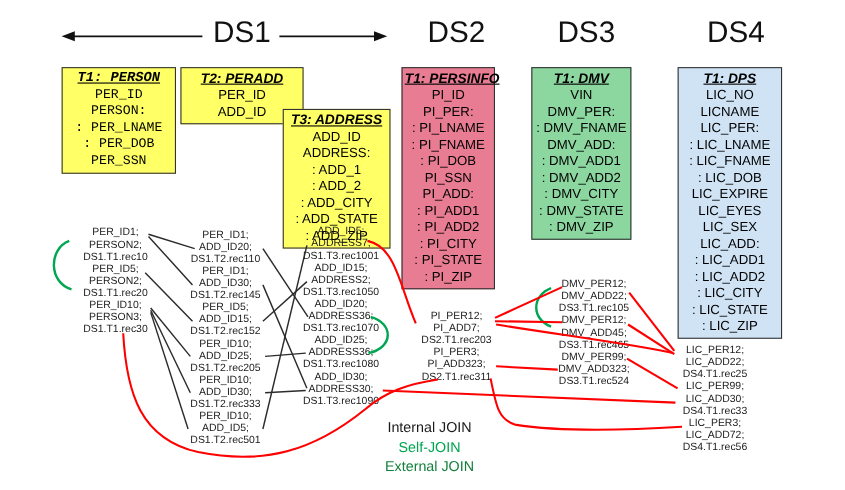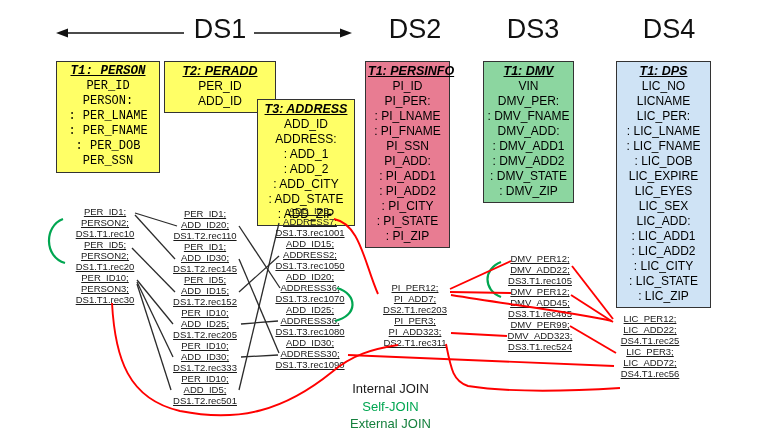--- a/index.html
+++ b/index.html
@@ -12,21 +12,21 @@
   .hdr-ds4{left:669px;top:15px;}
   .tbl{position:absolute;border:1.5px solid #333;box-sizing:border-box;text-align:center;
        font-size:12px;line-height:15px;padding:2px 2px 3px 2px;}
   .tbl .title{font-weight:bold;font-style:italic;text-decoration:underline;font-size:12.5px;white-space:nowrap;}
   .t-person{left:56px;top:61px;width:104px;font-family:Liberation Mono, monospace;}
   .t-peradd{left:164px;top:61px;width:112px;}
   .t-address{left:257px;top:71px;width:98px;margin-top:28px;}
   .t-persinfo{left:365px;top:61px;width:85px;}
   .t-dmv{left:483px;top:61px;width:91px;}
   .t-dps{left:616px;top:61px;width:95px;}
-  .reccol{position:absolute;width:110px;text-align:center;font-size:9.5px;line-height:11px;color:#1a1a1a;text-decoration:underline;}
+  .reccol{position:absolute;width:110px;text-align:center;font-size:9.5px;line-height:11px;color:#1a1a1a;}
   .c1{left:50px;top:206px;}
   .c2{left:150px;top:208px;}
   .c3{left:255px;top:205px;}
   .c4{left:360px;top:282px;}
   .c5{left:485px;top:253px;}
   .c6{left:595px;top:313px;}
   .legend{position:absolute;left:308px;top:380px;width:165px;text-align:center;
           font-size:13px;line-height:17.5px;white-space:nowrap;}
   svg.overlay{position:absolute;left:0;top:0;width:768px;height:445px;pointer-events:none;}
 </style>
@@ -46,23 +46,20 @@
         <div>
           <div>PER_ID</div>
         </div>
         <div>
           <div>PERSON:</div>
         </div>
         <div>
           <div>: PER_LNAME</div>
         </div>
         <div>
-          <div>: PER_FNAME</div>
-        </div>
-        <div>
           <div>: PER_DOB</div>
         </div>
         <div>
           <div>PER_SSN</div>
         </div>
       </div>
   </div>
   <div class="tbl t-peradd" style="background-color: rgb(255, 255, 102);">
     <div class="title">T2: PERADD</div>
     <div>
@@ -109,20 +106,23 @@
         <div>
           <div>PI_PER:</div>
         </div>
         <div>
           <div>: PI_LNAME</div>
         </div>
         <div>
           <div>: PI_FNAME</div>
         </div>
         <div>
+          <div>: PI_DOB</div>
+        </div>
+        <div>
           <div>PI_SSN</div>
         </div>
         <div>
           <div>PI_ADD:</div>
         </div>
         <div>
           <div>: PI_ADD1</div>
         </div>
         <div>
           <div>: PI_ADD2</div>
@@ -151,20 +151,23 @@
           <div>: DMV_FNAME</div>
         </div>
         <div>
           <div>DMV_ADD:</div>
         </div>
         <div>
           <div>: DMV_ADD1</div>
         </div>
         <div>
           <div>: DMV_ADD2</div>
+        </div>
+        <div>
+          <div>: DMV_CITY</div>
         </div>
         <div>
           <div>: DMV_STATE</div>
         </div>
         <div>
           <div>: DMV_ZIP</div>
         </div>
       </div>
   </div>
   <div class="tbl t-dps" style="background-color: rgb(207, 227, 245);">
@@ -321,20 +324,25 @@
         <div>DMV_PER99;</div>
         <div>DMV_ADD323;</div>
         <div>DS3.T1.rec524</div>
       </div>
     </div>
   <div class="reccol c6">
       <div>
         <div>LIC_PER12;</div>
         <div>LIC_ADD22;</div>
         <div>DS4.T1.rec25</div>
+      </div>
+      <div>
+        <div>LIC_PER99;</div>
+        <div>LIC_ADD30;</div>
+        <div>DS4.T1.rec33</div>
       </div>
       <div>
         <div>LIC_PER3;</div>
         <div>LIC_ADD72;</div>
         <div>DS4.T1.rec56</div>
       </div>
     </div>
 
   <div class="legend">
     <div style="color: rgb(26, 26, 26);">Internal JOIN</div>

